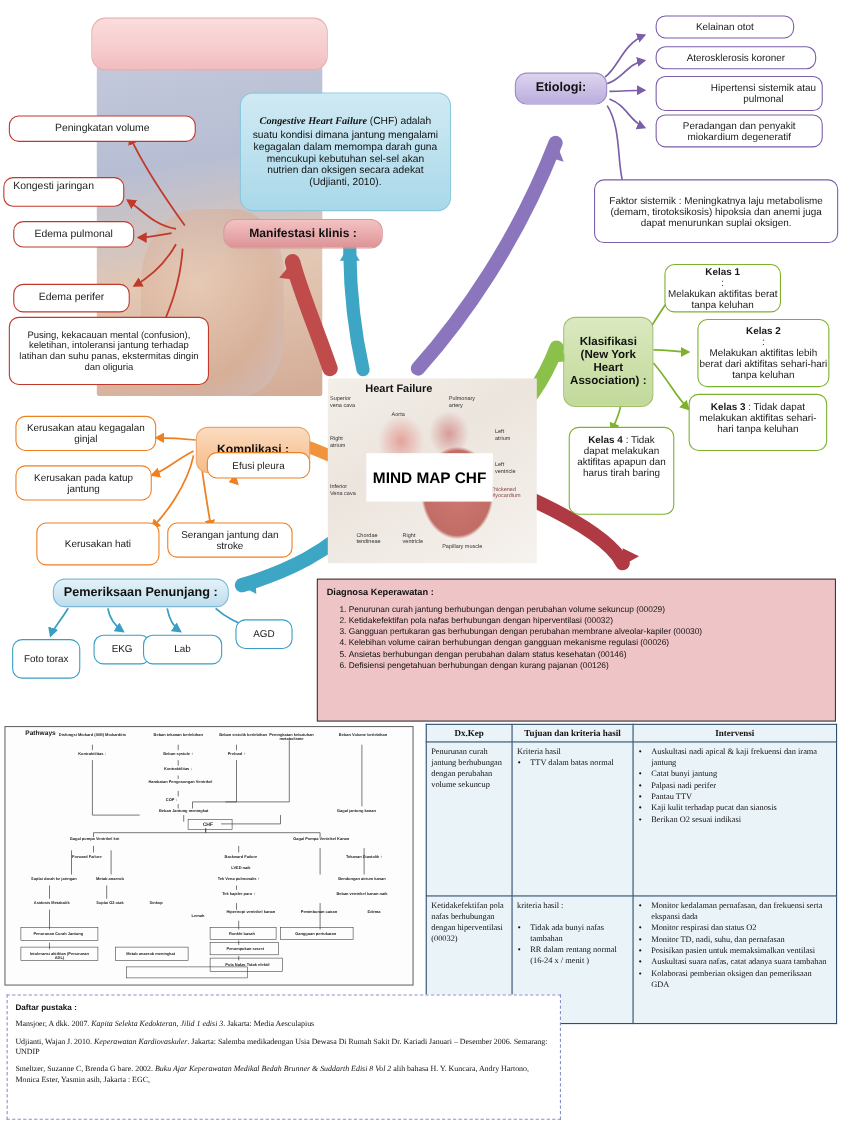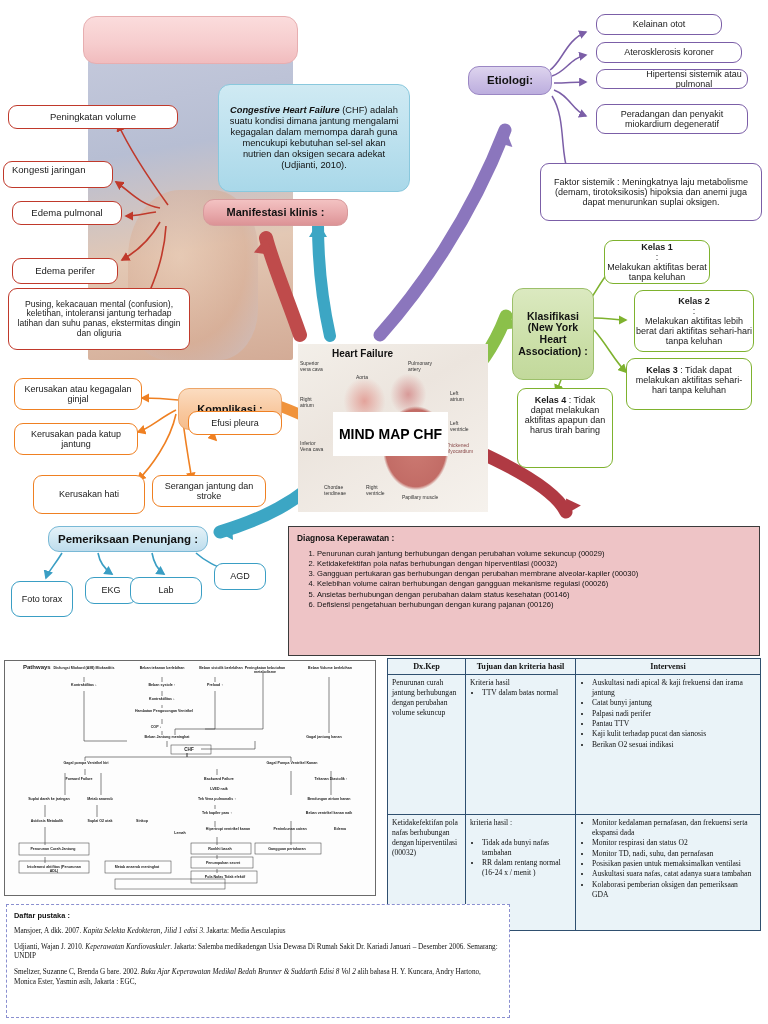--- a/index.html
+++ b/index.html
@@ -61,21 +61,21 @@
   
   .defbox {
     position:absolute;
     background: linear-gradient(180deg,#cfeaf3 0%,#bfe2ef 45%,#a9d8e9 100%);
     border:1px solid #89c8dd;
     border-radius: 12px;
     font-size: 9.3px; line-height: 1.17; color:#111;
     text-align:center; padding:6px 8px;
     display:flex; align-items:center; justify-content:center;
   }
-  .defbox b { font-style: italic; }
+  .defbox b { font-style: italic; font-family: Liberation Serif, serif; }
 
   
   .pinkplate {
     position:absolute;
     background: linear-gradient(180deg,#fbdcdc 0%,#f6cccd 60%,#f1bcbe 100%);
     border:1px solid #e7aeb0;
     border-radius: 13px;
   }
 
   
@@ -272,25 +272,25 @@
   <div class="node n-red" style="left:8px; top:105px; width:170px; height:24px;">Peningkatan volume</div>
   <div class="node n-red" style="left:3px; top:161px; width:110px; height:27px; justify-content:flex-start; padding-left:8px; text-align:left; align-items:flex-start; padding-top:3px;">Kongesti jaringan</div>
   <div class="node n-red" style="left:12px; top:201px; width:110px; height:24px;">Edema pulmonal</div>
   <div class="node n-red" style="left:12px; top:247px; width:106px; height:26px;margin-top:11px;">Edema perifer</div>
   <div class="node n-red" style="left:8px; top:288px; width:182px; height:62px; font-size:8.6px; padding:3px 5px;">Pusing, kekacauan mental (confusion), keletihan, intoleransi jantung terhadap latihan dan suhu panas, ekstermitas dingin dan oliguria</div>
 
   <div class="node hub-pur" style="left:468px; top:66px; width:84px; height:29px;">Etiologi:</div>
 
   <div class="node n-pur" style="left:596px; top:14px; width:126px; height:21px;">Kelainan otot</div>
   <div class="node n-pur" style="left:596px; top:42px; width:146px; height:21px;">Aterosklerosis koroner</div>
-  <div class="node n-pur" style="left:596px; top:69px; width:152px; height:20px;padding-left:44px;">Hipertensi sistemik atau pulmonal</div>
+  <div class="node n-pur" style="left:596px; top:69px; width:152px; height:32px;padding-left:44px;">Hipertensi sistemik atau pulmonal</div>
   <div class="node n-pur" style="left:596px; top:104px; width:152px; height:30px;">Peradangan dan penyakit miokardium degeneratif</div>
   <div class="node n-pur" style="left:540px; top:163px; width:222px; height:58px; padding:3px 6px;">Faktor sistemik : Meningkatnya laju metabolisme (demam, tirotoksikosis) hipoksia dan anemi juga dapat menurunkan suplai oksigen.</div>
 
-  <div class="node hub-grn" style="left:512px; top:288px; width:82px; height:92px; padding:3px 4px;">Klasifikasi (New York Heart Association) :</div>
+  <div class="node hub-grn" style="left:512px; top:288px; width:82px; height:82px; padding:3px 4px;">Klasifikasi (New York Heart Association) :</div>
 
   <div class="node n-grn" style="left:604px; top:240px; width:106px; height:44px; flex-direction:column;">
     <span style="font-weight:bold;">Kelas 1</span>
     <span style="white-space:pre-line;"> :
 Melakukan aktifitas berat tanpa keluhan</span>
   </div>
   <div class="node n-grn" style="left:634px; top:290px; width:120px; height:62px; flex-direction:column;">
     <span style="font-weight:bold;">Kelas 2</span>
     <span style="white-space:pre-line;"> :
 Melakukan aktifitas lebih berat dari aktifitas sehari-hari tanpa keluhan</span>

